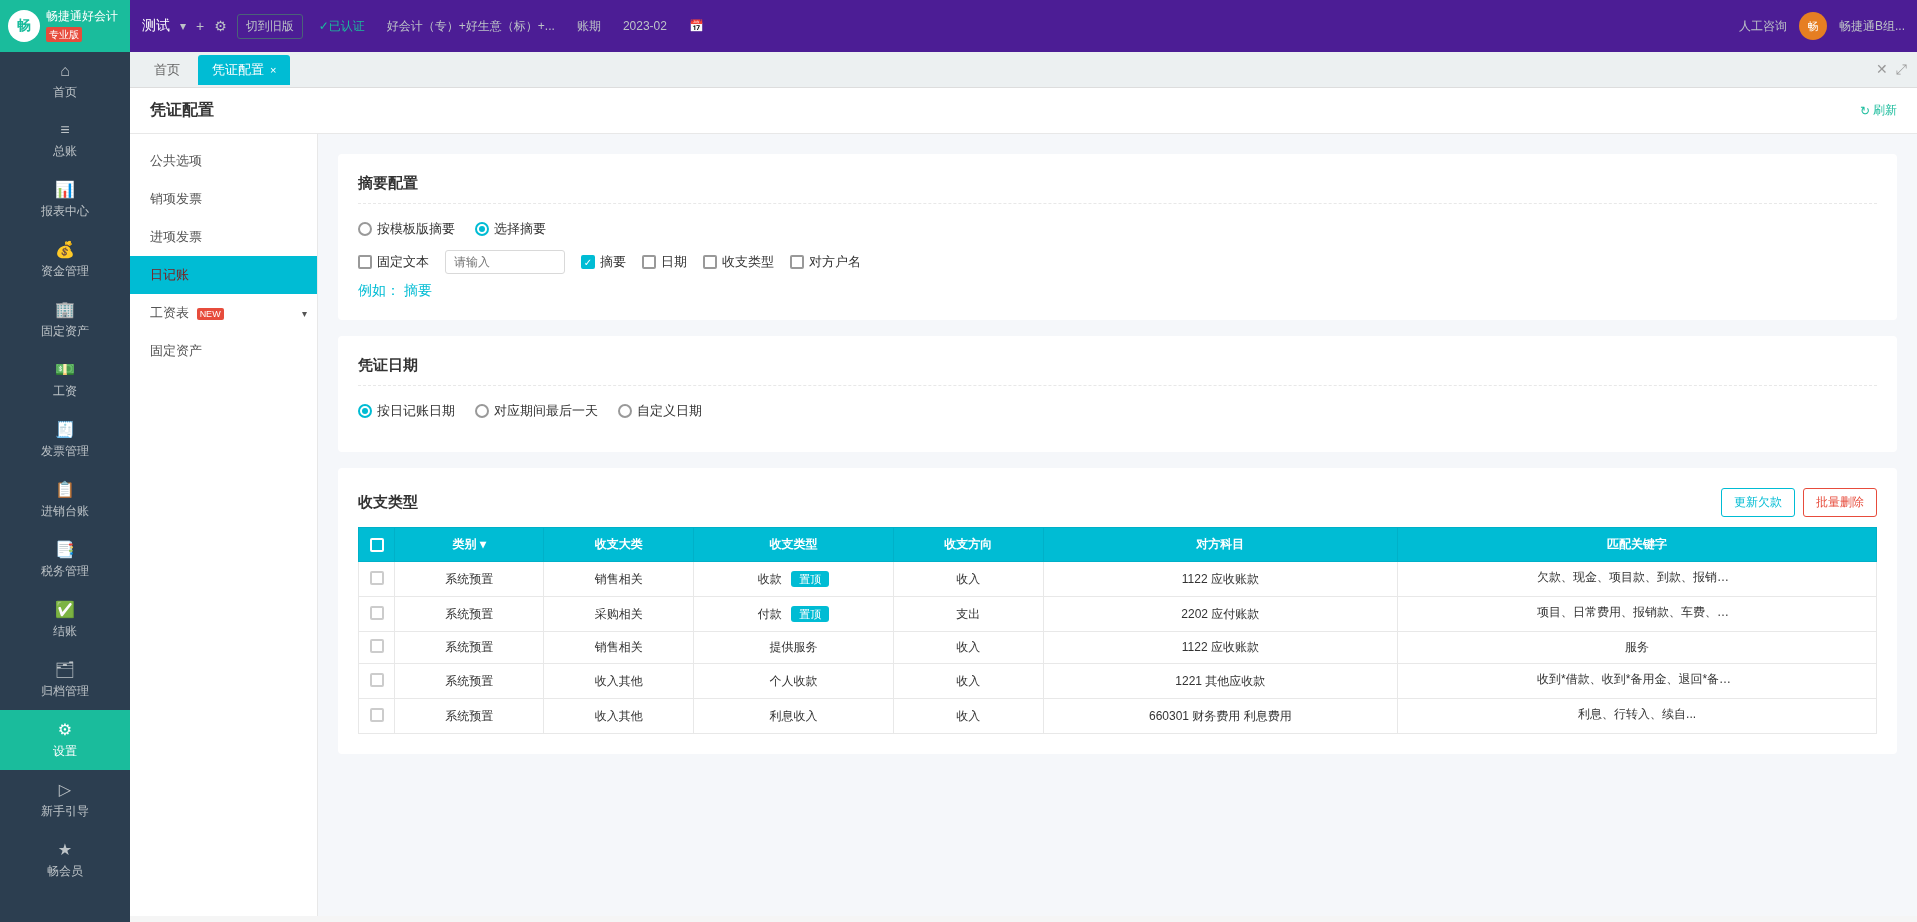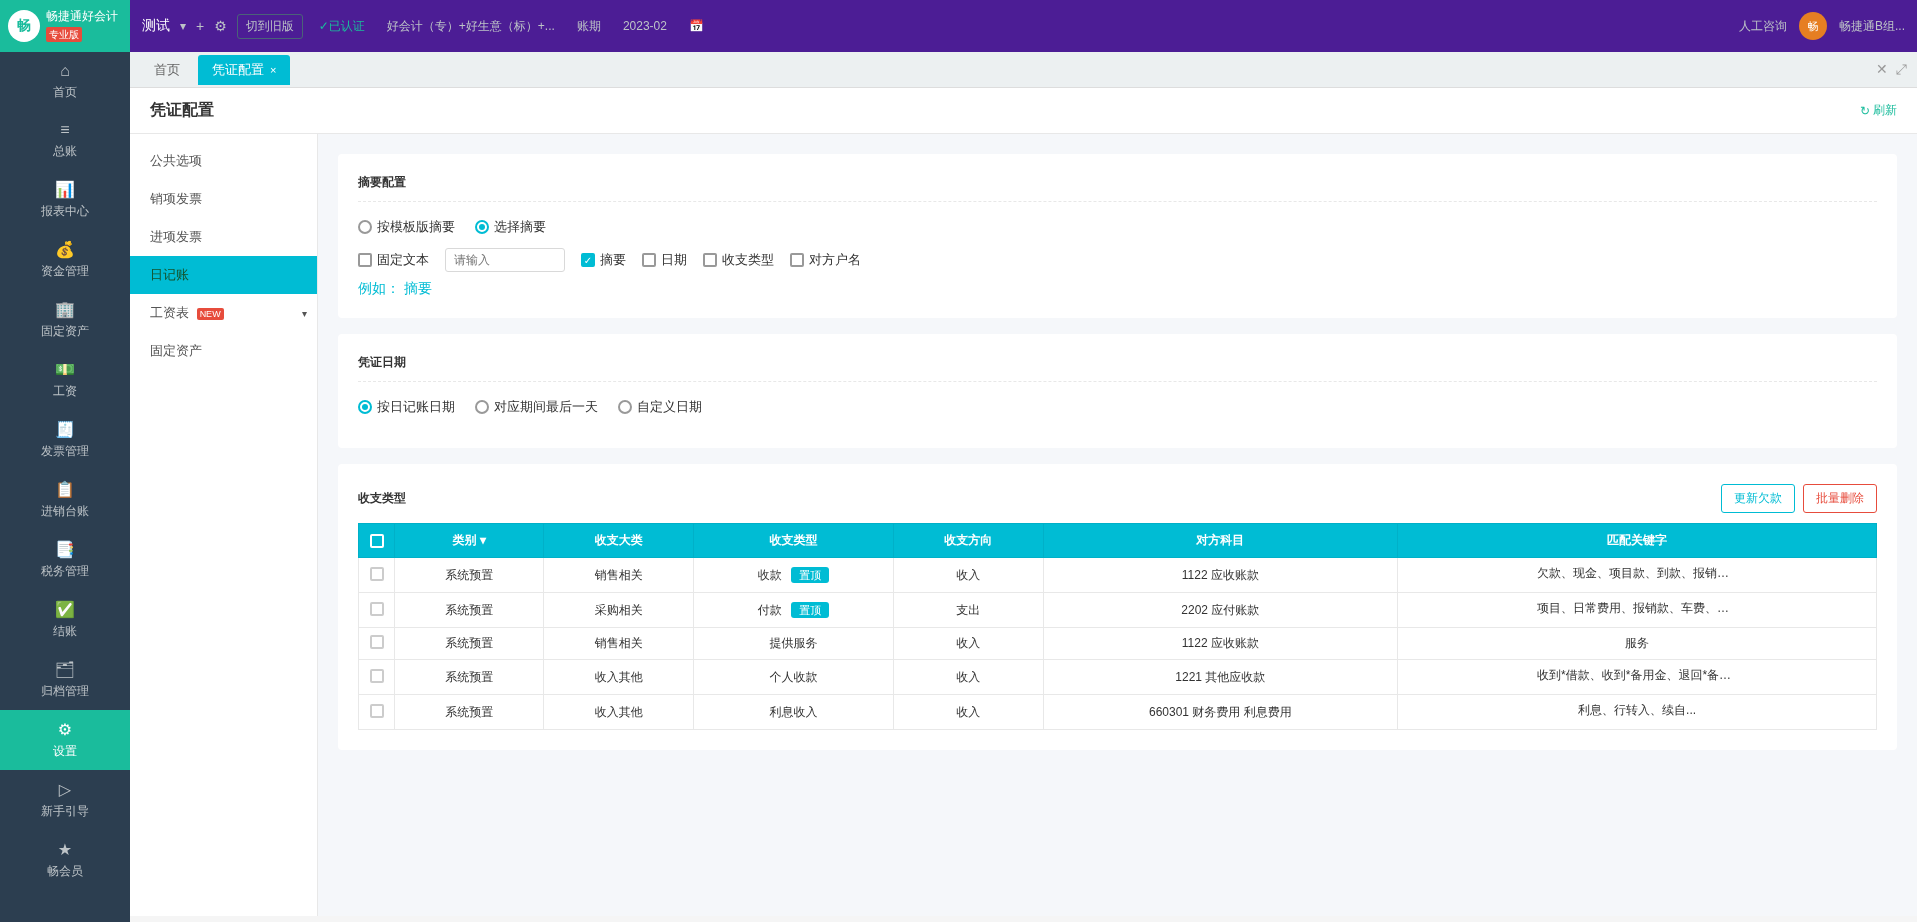--- a/index.html
+++ b/index.html
@@ -44,30 +44,30 @@
     .page-header { background: white; padding: 12px 20px; border-bottom: 1px solid #e8e8e8; display: flex; align-items: center; justify-content: space-between; }
     .page-title { font-size: 16px; font-weight: bold; color: #333; }
     .refresh-btn { color: #1abc9c; font-size: 12px; cursor: pointer; display: flex; align-items: center; gap: 3px; }
 
     
     .two-panel { display: flex; height: calc(100% - 52px); }
 
     
     .left-nav { width: 188px; background: white; border-right: 1px solid #e8e8e8; flex-shrink: 0; padding-top: 8px; }
     .left-nav-item { padding: 10px 20px; cursor: pointer; color: #555; font-size: 13px; position: relative; }
-    .left-nav-item.active { background: #00bcd4; color: #14532d; }
+    .left-nav-item.active { background: #00bcd4; color: #7f1d1d; }
     .left-nav-item .new-badge { background: #e74c3c; color: white; font-size: 9px; padding: 1px 3px; border-radius: 2px; margin-left: 4px; }
     .left-nav-item .expand-icon { position: absolute; right: 10px; top: 50%; transform: translateY(-50%); font-size: 10px; }
 
     
     .right-content { flex: 1; overflow-y: auto; background: #f5f7fa; padding: 20px; }
 
     
     .section { background: white; border-radius: 4px; margin-bottom: 16px; padding: 20px; }
-    .section-title { font-size: 12px; font-weight: bold; color: #333; margin-bottom: 16px; padding-bottom: 10px; border-bottom: 1px dashed #e8e8e8; }
+    .section-title { font-size: 15px; font-weight: bold; color: #333; margin-bottom: 16px; padding-bottom: 10px; border-bottom: 1px dashed #e8e8e8; }
 
     
     .radio-group { display: flex; align-items: flex-start; gap: 20px; margin-bottom: 12px; }
     .radio-item { display: flex; align-items: center; gap: 5px; cursor: pointer; font-size: 13px; }
     .radio-circle { width: 14px; height: 14px; border-radius: 50%; border: 2px solid #999; display: inline-flex; align-items: center; justify-content: center; }
     .radio-circle.checked { border-color: #00bcd4; background: white; }
     .radio-circle.checked::after { content: ''; width: 6px; height: 6px; border-radius: 50%; background: #00bcd4; display: block; }
 
     
     .checkbox-row { display: flex; align-items: center; gap: 16px; flex-wrap: wrap; margin-top: 10px; }

